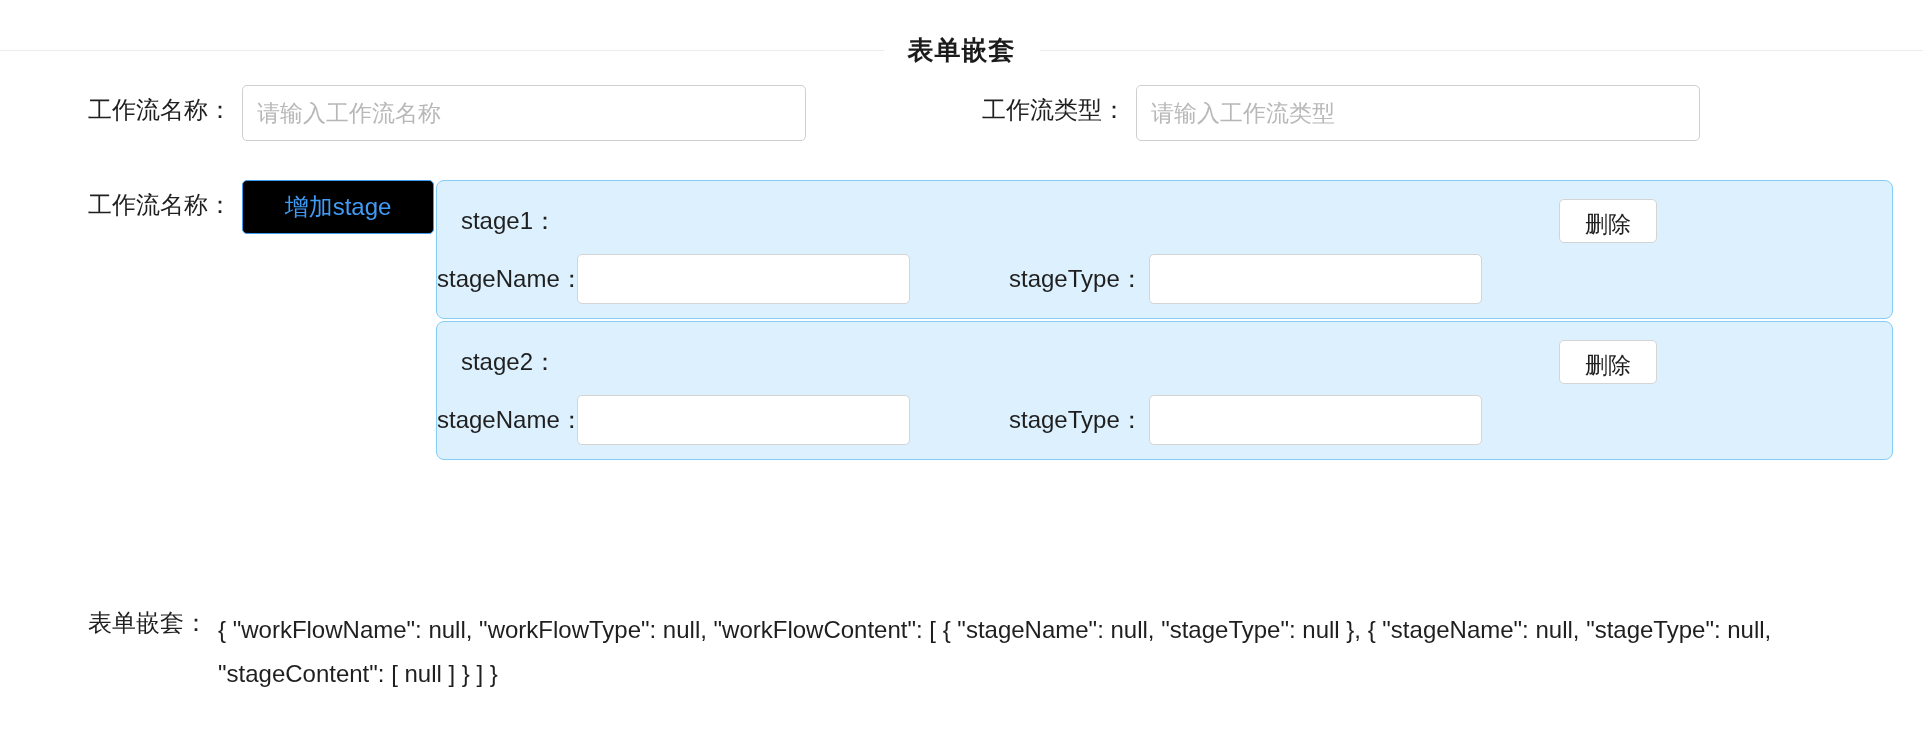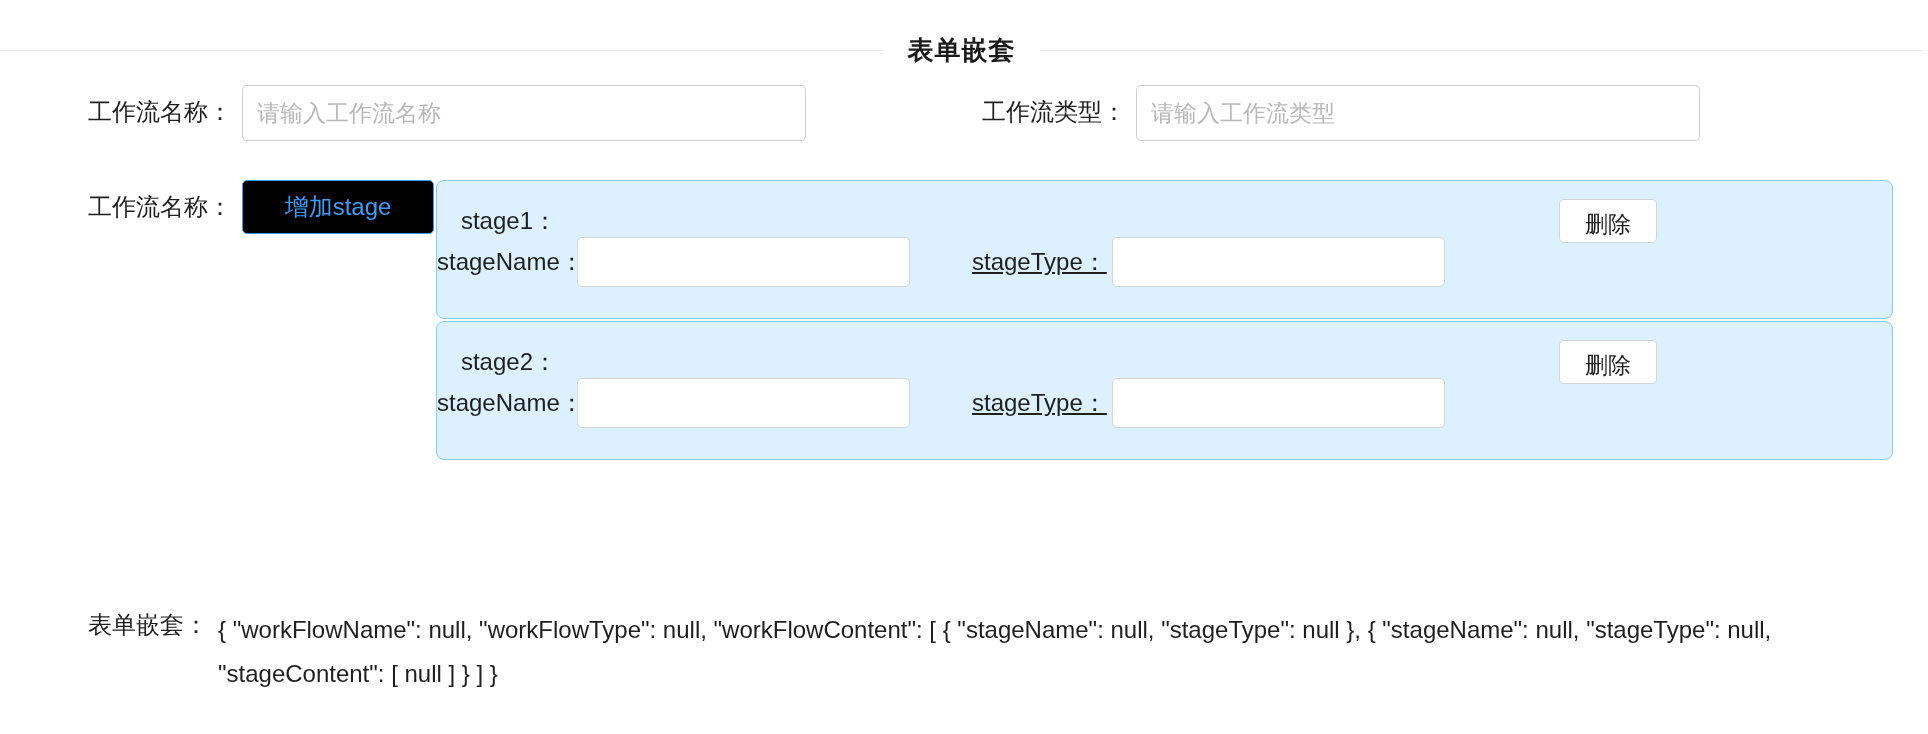--- a/index.html
+++ b/index.html
@@ -48,20 +48,21 @@
     display: flex;
     align-items: flex-start;
   }
   .field-label {
     font-size: 24px;
     color: #1f1f1f;
     line-height: 54px;
     text-align: right;
     white-space: nowrap;
     padding-right: 10px;
+    font-family: Liberation Mono, monospace;
   }
   .text-input {
     box-sizing: border-box;
     height: 56px;
     border: 1px solid #cfcfcf;
     border-radius: 5px;
     background: #ffffff;
     font-family: "Liberation Sans", "DejaVu Sans", sans-serif;
     font-size: 23px;
     color: #1f1f1f;
@@ -150,21 +151,21 @@
     line-height: 48px;
     text-align: center;
     cursor: pointer;
     padding: 0;
     white-space: nowrap;
   }
 
   .stage-fields {
     position: absolute;
     left: 0;
-    top: 56px;
+    top: 73px;
     display: flex;
     align-items: flex-start;
   }
   .stage-fields .sub-label {
     font-size: 24px;
     color: #1f1f1f;
     text-align: right;
     white-space: nowrap;
     padding-right: 10px;
   }
@@ -179,21 +180,21 @@
     color: #1f1f1f;
     padding: 0 12px;
     outline: none;
   }
   .stage-fields .group-name .sub-label { width: 130px; }
   .stage-fields .group-name .sub-input { width: 333px; }
   .stage-fields .group-type .sub-label { width: 130px; }
   .stage-fields .group-type .sub-input { width: 333px; }
   .stage-fields .group-name,
   .stage-fields .group-type { display: flex; align-items: center; }
-  .stage-fields .group-type { margin-left: 62px; text-decoration: underline; }
+  .stage-fields .group-type { margin-left: 99px; }
 
   
   #form-value-row {
     position: absolute;
     left: 56px;
     top: 608px;
     width: 1856px;
     display: flex;
     align-items: flex-start;
   }

